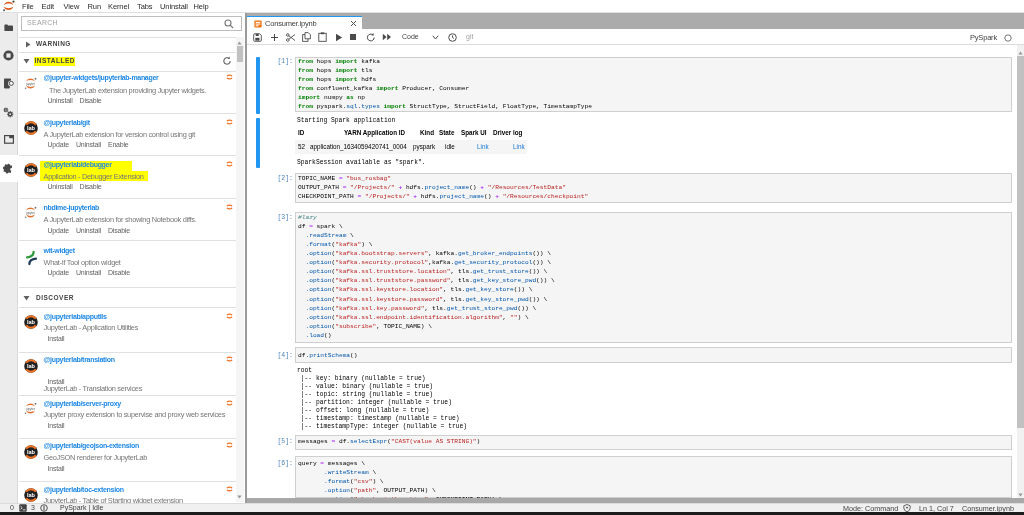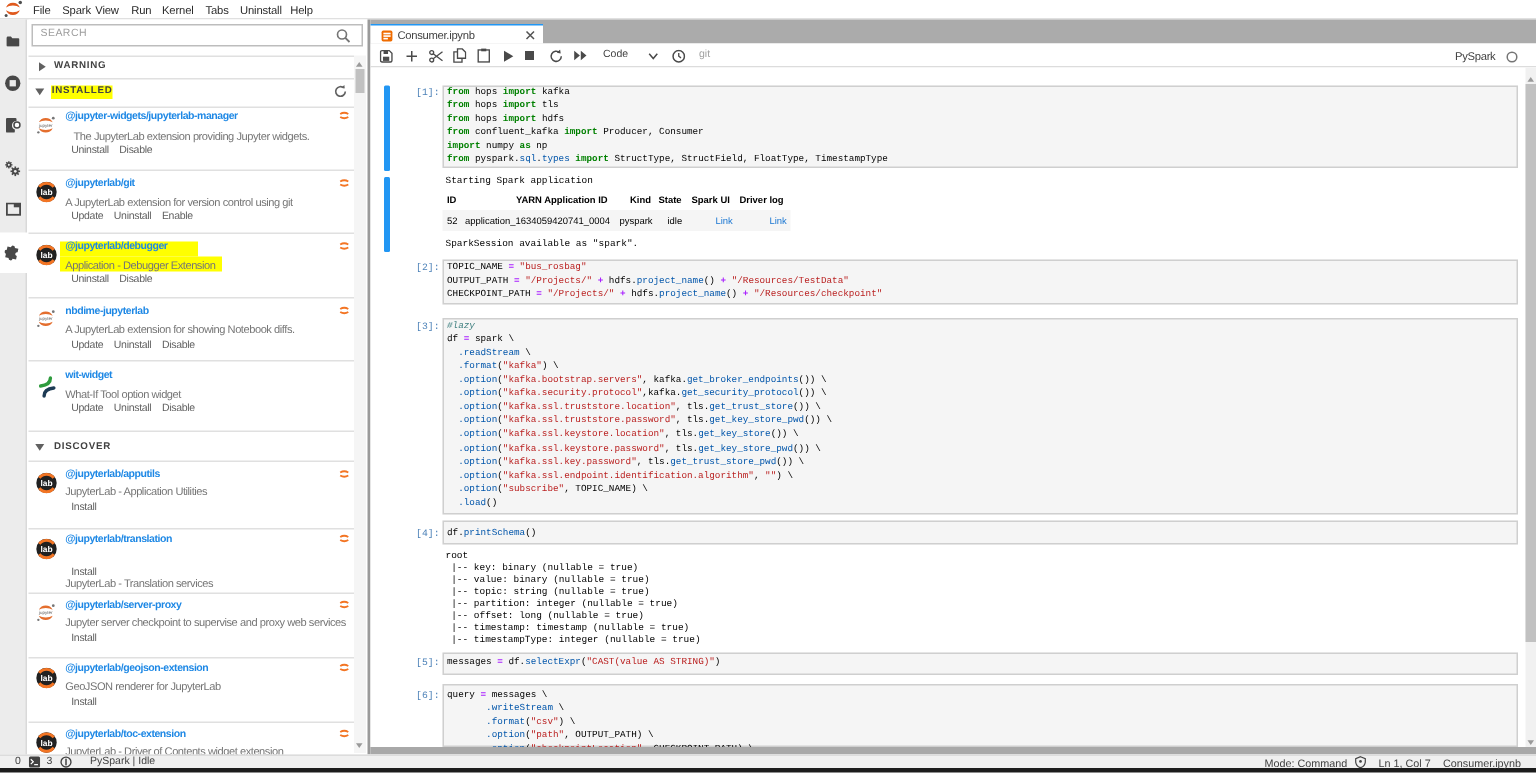--- a/index.html
+++ b/index.html
@@ -16,21 +16,21 @@
 </style></head>
 <body>
 <div class="abs" style="left:0;top:0;width:1024px;height:12.5px;background:#fff;border-bottom:1px solid #e0e0e0"></div>
 <svg class="abs" style="left:2px;top:0px" width="13" height="12" viewBox="0 0 13 12">
 <path d="M2 5 A4.9 4.9 0 0 1 11.2 5 A6.3 4.4 0 0 0 2 5 Z" fill="#e05a1e"></path>
 <path d="M2 6.8 A4.9 4.9 0 0 0 11.2 6.8 A6.3 4.4 0 0 1 2 6.8 Z" fill="#e05a1e"></path>
 <circle cx="11.5" cy="1.7" r="1.15" fill="#4f4f4f"></circle>
 <circle cx="2.1" cy="10.3" r="1" fill="#4f4f4f"></circle>
 </svg>
 <div class="abs" style="left:22px;top:1.5px;font-size:7.5px;letter-spacing:-0.1px;color:#2b2b2b">File</div>
-<div class="abs" style="left:41.5px;top:1.5px;font-size:7.5px;letter-spacing:-0.1px;color:#2b2b2b">Spark</div>
+<div class="abs" style="left:41.5px;top:1.5px;font-size:7.5px;letter-spacing:-0.1px;color:#2b2b2b">Edit</div>
 <div class="abs" style="left:63.5px;top:1.5px;font-size:7.5px;letter-spacing:-0.1px;color:#2b2b2b">View</div>
 <div class="abs" style="left:87.5px;top:1.5px;font-size:7.5px;letter-spacing:-0.1px;color:#2b2b2b">Run</div>
 <div class="abs" style="left:108px;top:1.5px;font-size:7.5px;letter-spacing:-0.1px;color:#2b2b2b">Kernel</div>
 <div class="abs" style="left:137px;top:1.5px;font-size:7.5px;letter-spacing:-0.1px;color:#2b2b2b">Tabs</div>
 <div class="abs" style="left:160px;top:1.5px;font-size:7.5px;letter-spacing:-0.1px;color:#2b2b2b">Uninstall</div>
 <div class="abs" style="left:193.5px;top:1.5px;font-size:7.5px;letter-spacing:-0.1px;color:#2b2b2b">Help</div>
 <div class="abs" style="left:0;top:12.5px;width:17.5px;height:490px;background:#ececec;border-right:1px solid #d9d9d9"></div>
 <div class="abs" style="left:0;top:154.5px;width:18.5px;height:27.5px;background:#fff"></div>
 <svg class="abs" style="left:4px;top:23.5px" width="9" height="7.5" viewBox="0 0 9 7.5">
 <path d="M0.4 1.3 q0-0.9 0.9-0.9 h2 l0.9 1.1 h3.9 q0.9 0 0.9 0.9 v3.9 q0 0.9 -0.9 0.9 H1.3 q-0.9 0 -0.9 -0.9 Z" fill="#484848"></path>
@@ -185,21 +185,21 @@
 </svg>
 <div class="abs" style="left:18.5px;top:394.9px;width:217.0px;height:1px;background:#e0e0e0"></div>
 <svg class="abs" style="left:24px;top:402.0px" width="13" height="13" viewBox="0 0 14 14">
 <path d="M2 4.8 A5.6 5.6 0 0 1 12 4.8 A7 4 0 0 0 2 4.8 Z" fill="#e46e2e"></path>
 <path d="M2 9.2 A5.6 5.6 0 0 0 12 9.2 A7 4 0 0 1 2 9.2 Z" fill="#e46e2e"></path>
 <text x="7" y="8.1" font-size="3.2" text-anchor="middle" fill="#5a5a5a" font-family="Liberation Sans">jupyter</text>
 <circle cx="12.4" cy="1.9" r="1" fill="#767677"></circle>
     <circle cx="1.7" cy="12.1" r="0.85" fill="#767677"></circle>
 </svg>
 <div class="abs" style="left:43.5px;top:399.8px;font-size:7px;letter-spacing:-0.3px;font-weight:bold;color:#1e88e5">@jupyterlab/server-proxy</div>
-<div class="abs" style="left:43.5px;top:410.0px;font-size:7.4px;letter-spacing:-0.3px;color:#757575">Jupyter server checkpoint to supervise and proxy web services</div>
+<div class="abs" style="left:43.5px;top:410.0px;font-size:7.4px;letter-spacing:-0.3px;color:#757575">Jupyter proxy extension to supervise and proxy web services</div>
 <div class="abs" style="left:47.5px;top:422.3px;font-size:7px;letter-spacing:-0.2px;color:#616161"><span style="margin-right:7px">Install</span></div>
 <svg class="abs" style="left:225.5px;top:398.5px" width="7" height="8" viewBox="0 0 7 8">
 <path d="M0.8 3 Q3.5 1.4 6.2 3" fill="none" stroke="#f37524" stroke-width="1.25"></path>
 <path d="M0.8 5 Q3.5 6.6 6.2 5" fill="none" stroke="#f37524" stroke-width="1.25"></path>
 </svg>
 <div class="abs" style="left:18.5px;top:438.1px;width:217.0px;height:1px;background:#e0e0e0"></div>
 <svg class="abs" style="left:23.5px;top:444.5px" width="14" height="14" viewBox="0 0 14 14">
 <circle cx="7" cy="7" r="6.8" fill="#212121"></circle>
 <path d="M2.2 3.6 A6 6 0 0 1 11.8 3.6" fill="none" stroke="#f37524" stroke-width="1.9"></path>
 <path d="M2.2 10.4 A6 6 0 0 0 11.8 10.4" fill="none" stroke="#f37524" stroke-width="1.9"></path>
@@ -213,21 +213,21 @@
 <path d="M0.8 5 Q3.5 6.6 6.2 5" fill="none" stroke="#f37524" stroke-width="1.25"></path>
 </svg>
 <div class="abs" style="left:18.5px;top:481.4px;width:217.0px;height:1px;background:#e0e0e0"></div>
 <svg class="abs" style="left:23.5px;top:487.75px" width="14" height="14" viewBox="0 0 14 14">
 <circle cx="7" cy="7" r="6.8" fill="#212121"></circle>
 <path d="M2.2 3.6 A6 6 0 0 1 11.8 3.6" fill="none" stroke="#f37524" stroke-width="1.9"></path>
 <path d="M2.2 10.4 A6 6 0 0 0 11.8 10.4" fill="none" stroke="#f37524" stroke-width="1.9"></path>
 <text x="7" y="9.2" font-size="5.6" font-weight="bold" text-anchor="middle" fill="#fff" font-family="Liberation Sans">lab</text>
 </svg>
 <div class="abs" style="left:43.5px;top:485.8px;font-size:7px;letter-spacing:-0.3px;font-weight:bold;color:#1e88e5">@jupyterlab/toc-extension</div>
-<div class="abs" style="left:43.5px;top:495.5px;font-size:7.4px;letter-spacing:-0.3px;color:#757575">JupyterLab - Driver of Contents widget extension</div>
+<div class="abs" style="left:43.5px;top:495.5px;font-size:7.4px;letter-spacing:-0.3px;color:#757575">JupyterLab - Table of Starting widget extension</div>
 <svg class="abs" style="left:225.5px;top:484.5px" width="7" height="8" viewBox="0 0 7 8">
 <path d="M0.8 3 Q3.5 1.4 6.2 3" fill="none" stroke="#f37524" stroke-width="1.25"></path>
 <path d="M0.8 5 Q3.5 6.6 6.2 5" fill="none" stroke="#f37524" stroke-width="1.25"></path>
 </svg>
 <div class="abs" style="left:18.5px;top:287px;width:217.0px;height:1px;background:#e0e0e0"></div>
 <div class="abs" style="left:18.5px;top:307.2px;width:217.0px;height:1px;background:#e0e0e0"></div>
 <svg class="abs" style="left:23px;top:295px" width="7" height="6" viewBox="0 0 7 6">
     <path d="M0.5 1 L6.5 1 L3.5 5.5 Z" fill="#616161"></path>
   </svg>
 <div class="abs" style="left:36px;top:293.5px;font-size:6.5px;font-weight:bold;color:#424242;letter-spacing:0.5px">DISCOVER</div>

